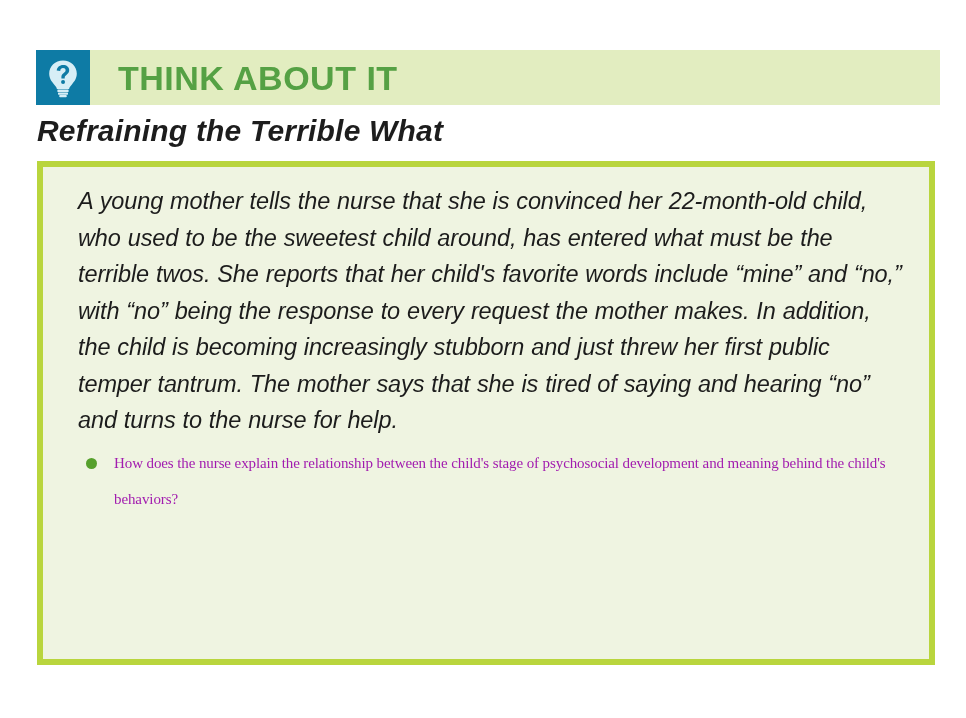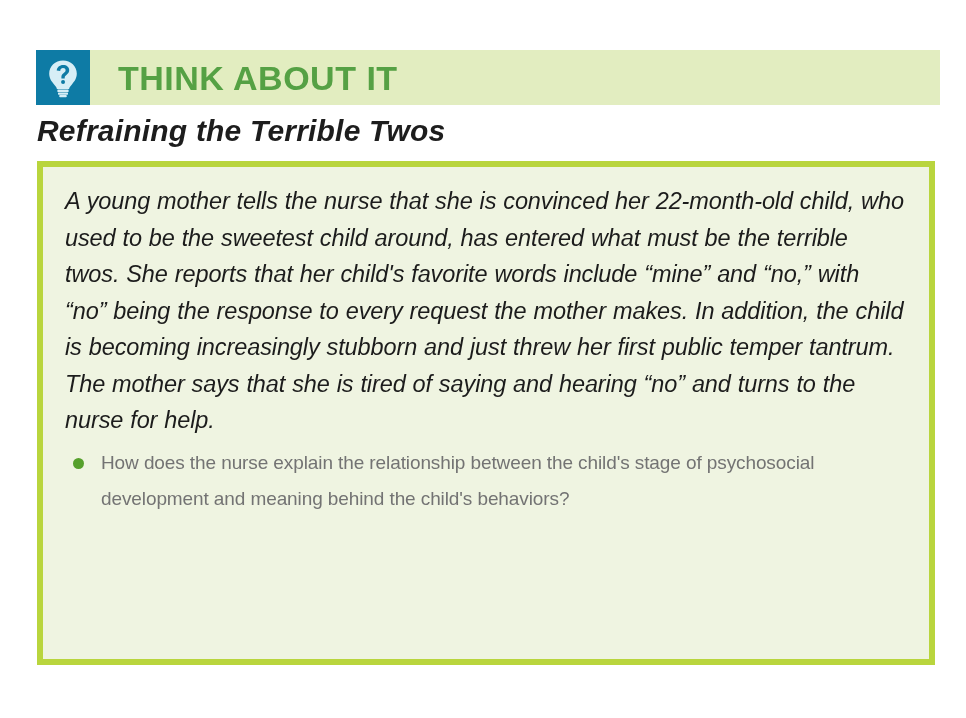--- a/index.html
+++ b/index.html
@@ -76,21 +76,21 @@
     left: 37px;
     top: 161px;
     width: 898px;
     height: 504px;
     box-sizing: border-box;
     border: 6px solid #b9d53d;
     background: #eff4e1;
   }
 
   .box-inner {
-    padding: 16px 22px 10px 22px;
+    padding: 16px 22px 10px 35px;
   }
 
   .scenario {
     font-family: "Liberation Sans", sans-serif;
     font-style: italic;
     font-size: 23.5px;
     line-height: 36.5px;
     color: #1c1c1c;
     margin: 0 0 4px 0;
     text-align: left;
@@ -101,24 +101,24 @@
   ul.questions {
     list-style: none;
     margin: 6px 0 0 0;
     padding: 0;
   }
 
   ul.questions li {
     position: relative;
     padding-left: 36px;
     margin-bottom: 4px;
-    font-family: Liberation Sans, sans-serif;
-    font-size: 19px;
+    font-family: Liberation Serif, serif;
+    font-size: 15px;
     line-height: 36.5px;
-    color: #737373;
+    color: #a21caf;
     letter-spacing: -0.1px;
   }
 
   ul.questions li .dot {
     position: absolute;
     left: 8px;
     top: 13px;
     width: 11px;
     height: 11px;
     border-radius: 50%;
@@ -140,21 +140,21 @@
         <rect x="12.0" y="34.4" width="10.0" height="2.3" rx="0.6" fill="#d7eef6"></rect>
         <rect x="13.2" y="37.1" width="7.6" height="2.2" rx="1" fill="#d7eef6"></rect>
 
         <path d="M17.1 7.0 C13.5 7.0 11.0 9.3 10.7 12.6 L14.2 12.9 C14.4 11.1 15.5 10.1 17.0 10.1 C18.6 10.1 19.6 11.0 19.6 12.3 C19.6 13.4 19.0 14.1 17.7 15.1 C15.9 16.4 15.3 17.5 15.4 19.6 L15.4 20.6 L18.7 20.6 L18.7 19.9 C18.7 18.6 19.1 18.0 20.4 17.0 C22.3 15.6 23.2 14.3 23.2 12.1 C23.2 9.1 20.7 7.0 17.1 7.0 Z" fill="#0e7ba5"></path>
         <circle cx="17.05" cy="24.1" r="2.0" fill="#0e7ba5"></circle>
       </svg>
     </div>
     <div class="header-title">THINK ABOUT IT</div>
   </div>
 
-  <div class="subtitle">Refraining the Terrible Twos</div>
+  <div class="subtitle">Refraining the Terrible What</div>
 
   <div class="content-box">
     <div class="box-inner">
       <p class="scenario">A young mother tells the nurse that she is convinced her 22-month-old child, who used to be the sweetest child around, has entered what must be the terrible twos. She reports that her child's favorite words include “mine” and “no,” with “no” being the response to every request the mother makes. In addition, the child is becoming increasingly stubborn and just threw her first public temper tantrum. The mother says that she is tired of saying and hearing “no” and turns to the nurse for help.</p>
       <ul class="questions">
         <li>
           <span class="dot"></span>
           <span>How does the nurse explain the relationship between the child's stage of psychosocial development and meaning behind the child's behaviors?</span>
         </li>
       </ul>

